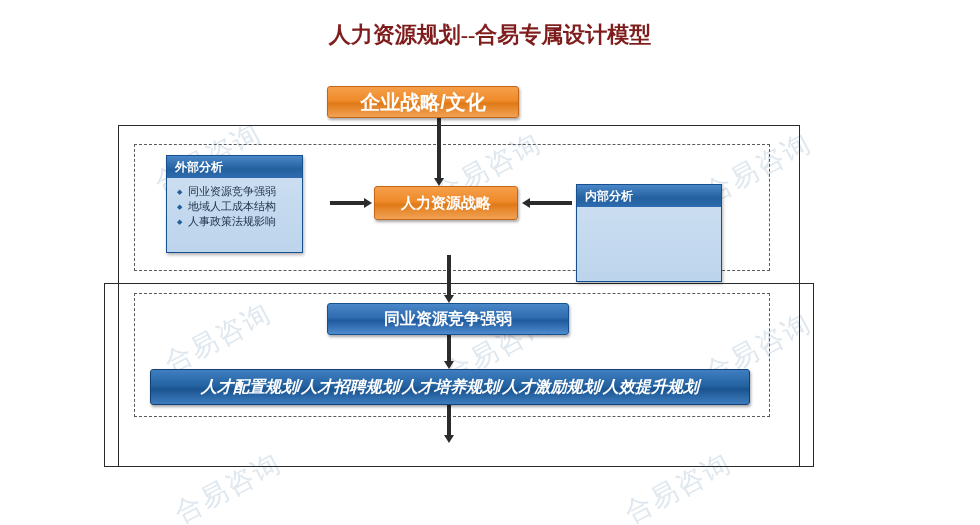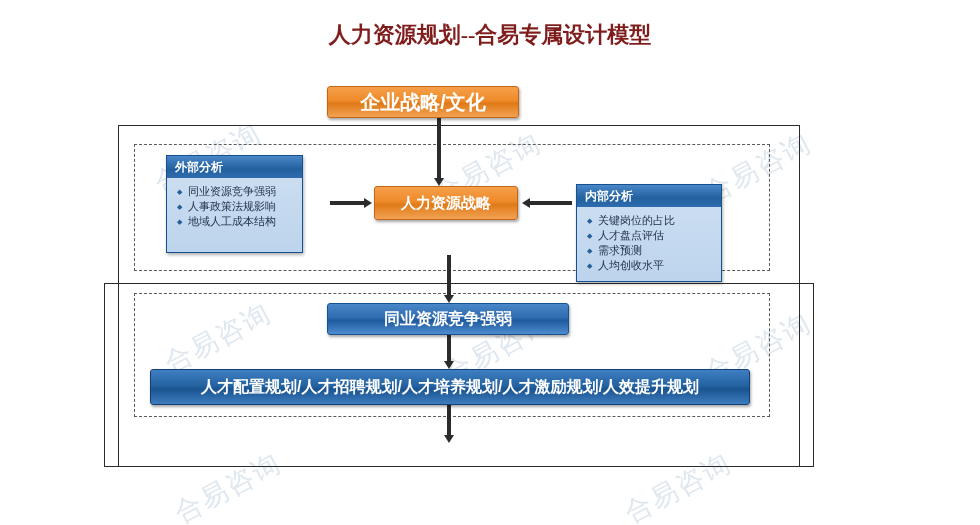--- a/index.html
+++ b/index.html
@@ -68,20 +68,21 @@
   }
   .box-blue {
     background: linear-gradient(to bottom, #4a87c8 0%, #2f6cb0 45%, #1f5a9e 55%, #4e8cce 100%);
     border: 1px solid #17508f;
     box-shadow: 1px 2px 3px rgba(0,0,0,0.35);
   }
   .box-blue-dark {
     background: linear-gradient(to bottom, #3f7fc2 0%, #23619f 48%, #1a5490 56%, #3d7cbe 100%);
     border: 1px solid #133f73;
     box-shadow: 1px 2px 3px rgba(0,0,0,0.35);
+    font-style: italic;
   }
 
   
   .panel {
     position: absolute;
     box-sizing: border-box;
     border: 1px solid #17508f;
     background: linear-gradient(to bottom, #cfe0f2 0%, #bcd4ec 100%);
     box-shadow: 1px 2px 3px rgba(0,0,0,0.3);
     z-index: 4;
@@ -223,36 +224,28 @@
   <div class="arrow-v" style="left:434px; top:118px; height:68px;">
     <div class="shaft" style="height:60px;"></div>
     <div class="head"></div>
   </div>
 
   <div class="panel" style="left:166px; top:155px; width:137px; height:98px;">
     <div class="panel-head">外部分析</div>
     <div class="panel-body">
       <ul>
         <li>同业资源竞争强弱</li>
+        <li>地域人工成本结构</li>
         <li>人事政策法规影响</li>
-        <li>地域人工成本结构</li>
       </ul>
     </div>
   </div>
 
   <div class="panel" style="left:576px; top:155px; width:146px; height:98px;margin-top:29px;">
     <div class="panel-head">内部分析</div>
-    <div class="panel-body">
-      <ul>
-        <li>关键岗位的占比</li>
-        <li>人才盘点评估</li>
-        <li>需求预测</li>
-        <li>人均创收水平</li>
-      </ul>
-    </div>
   </div>
 
   <div class="box box-orange" style="left:374px; top:186px; width:144px; height:34px; font-size:15px;">人力资源战略</div>
 
   <div class="arrow-h" style="left:330px; top:198px; width:42px;">
     <div class="shaft" style="left:0; width:34px;"></div>
     <div class="head-r"></div>
   </div>
 
   <div class="arrow-h" style="left:522px; top:198px; width:50px;">

